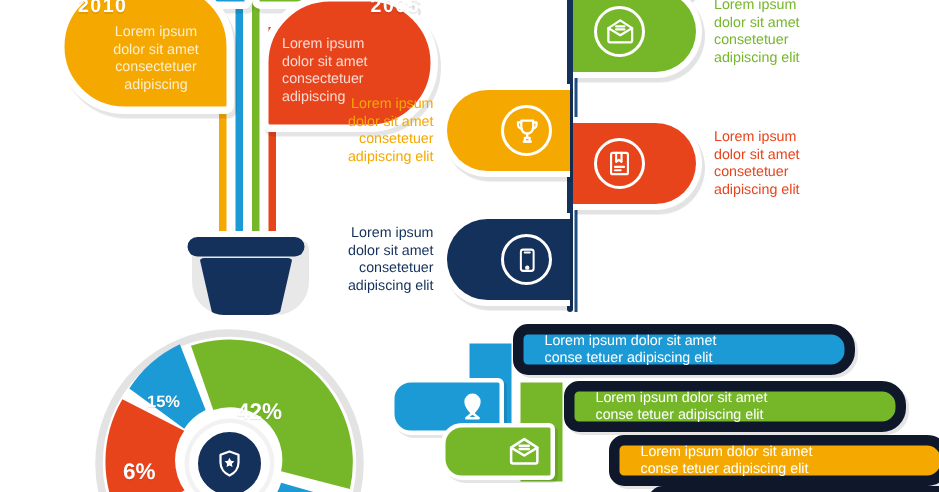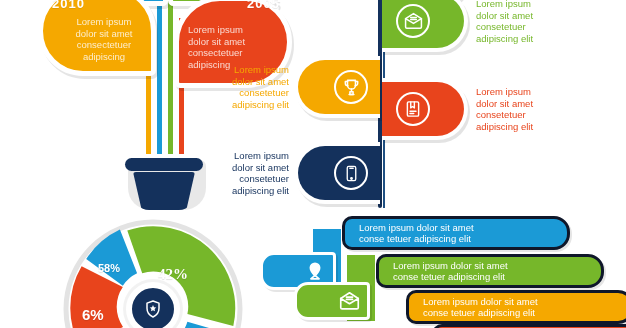--- a/index.html
+++ b/index.html
@@ -84,21 +84,21 @@
   .d-lab{
     position:absolute;color:#fff;font-weight:bold;font-size:15px;
     text-shadow:0 1px 1px rgba(0,0,0,.12);
   }
   .d-lab.sm{font-size:11px;}
 
   
   #ribbons{position:absolute;left:296px;top:212px;width:330px;height:130px;}
   .rib{
     position:absolute;height:34px;border-radius:10px 16px 16px 10px;
-    box-sizing:border-box;border:3px solid #0f172a;
+    box-sizing:border-box;border:7px solid #0f172a;
     display:flex;align-items:center;
     filter:drop-shadow(2px 2px 0 rgba(0,0,0,0.10));
   }
   .rib-txt{
     color:#fff;font-size:9.5px;line-height:11px;padding-left:14px;
     white-space:pre-line;
   }
   .ribbox{
     position:absolute;border-radius:14px 4px 4px 14px;
     border:3px solid #fff;box-sizing:border-box;
@@ -242,24 +242,24 @@
           <path d="M 65.3 12.5 A 82 82 0 0 1 171.3 108.0 L 125.4 96.1 A 35 35 0 0 0 80.2 55.3 Z" fill="#76b72a"></path>
 
           <path d="M 169.0 116.3 A 82 82 0 0 1 63.2 170.1 L 80.2 126.7 A 35 35 0 0 0 125.4 103.8 Z" fill="#1b9ad6"></path>
 
           <path d="M 20.0 132.0 A 82 82 0 0 1 19.6 48.2 L 60.8 69.1 A 35 35 0 0 0 61.0 108.9 Z" fill="#e8441c"></path>
 
           <path d="M 24.2 41.0 A 82 82 0 0 1 57.9 11.5 L 75.1 55.3 A 35 35 0 0 0 60.8 67.8 Z" fill="#1b9ad6"></path>
         </g>
       </svg>
 
-      <div class="d-lab" style="left:96px;top:48px;font-family:Liberation Serif, serif;">42%</div>
+      <div class="d-lab" style="left:96px;top:48px;">42%</div>
 
       <div class="d-lab" style="left:20px;top:88px;">6%</div>
-      <div class="d-lab sm" style="left:36px;top:44px;">58%</div>
+      <div class="d-lab sm" style="left:36px;top:44px;">15%</div>
 
       <div class="d-hub">
         <svg width="20" height="20" viewBox="0 0 24 24" fill="none" stroke="#fff" stroke-width="1.8" stroke-linecap="round" stroke-linejoin="round">
           <path d="M12 2.4l7.2 2.6v6.2c0 4.6-3.1 8.6-7.2 10.4-4.1-1.8-7.2-5.8-7.2-10.4V5z"></path>
           <path d="M12 7.3l1.2 2.5 2.7.4-2 1.9.5 2.7-2.4-1.3-2.4 1.3.5-2.7-2-1.9 2.7-.4z" fill="#fff" stroke="none"></path>
         </svg>
       </div>
     </div>
   </div>
 

